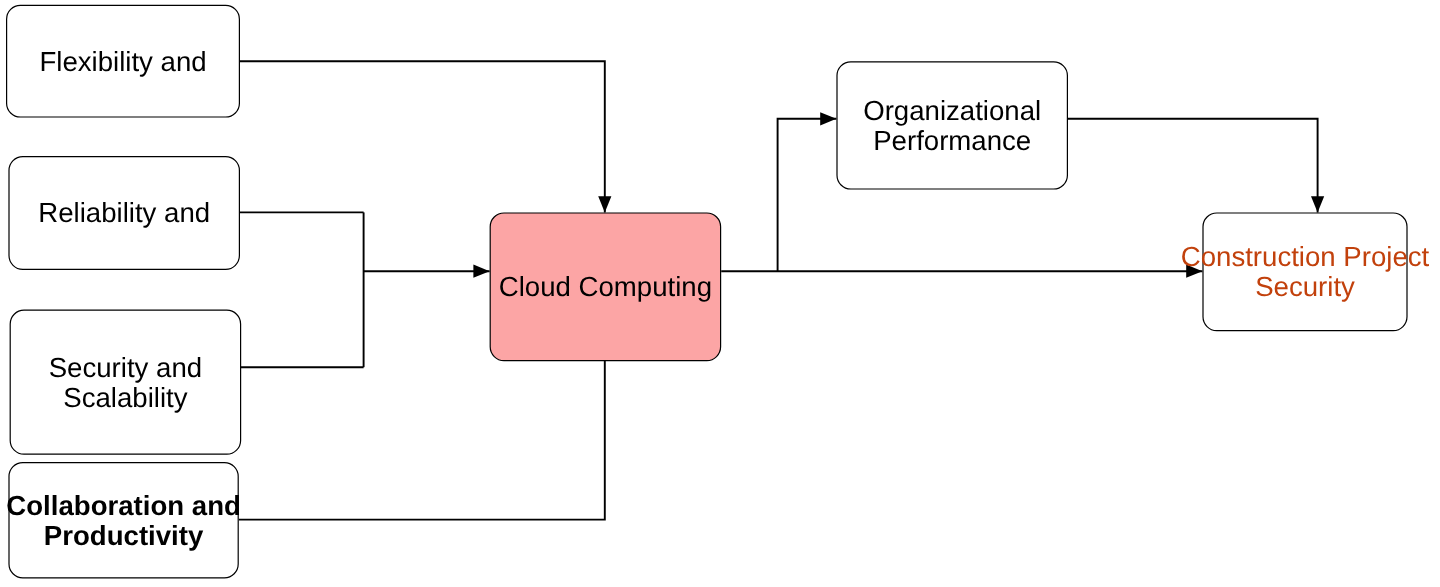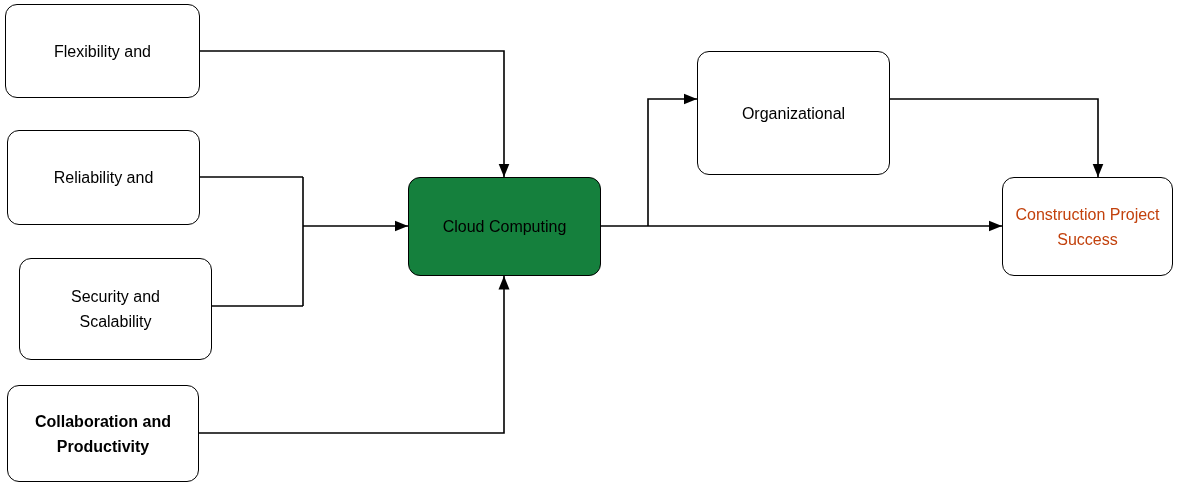--- a/index.html
+++ b/index.html
@@ -28,21 +28,21 @@
     box-sizing: border-box;
     background: #ffffff;
     border: 1.7px solid #000000;
     border-radius: 12px;
     display: flex;
     flex-direction: column;
     align-items: center;
     justify-content: center;
     text-align: center;
     color: #000000;
-    font-size: 16px;
+    font-size: 23px;
   }
   .node-line {
     line-height: 25px;
     white-space: nowrap;
   }
 </style>
 </head>
 <body>
 
 <div class="canvas" style="width: 1200px; height: 489px; background: rgb(255, 255, 255);">
@@ -64,32 +64,33 @@
         <path class="edge" d="M 890 99 L 1098 99 L 1098 177" stroke="#000000" marker-end="url(#arrowhead)"></path>
       </g>
   </svg>
   <div>
       <div class="node" style="left: 5px; top: 4px; width: 195px; height: 94px; background: rgb(255, 255, 255); border-color: rgb(0, 0, 0); color: rgb(0, 0, 0);">
         <div class="node-line">Flexibility and</div>
       </div>
       <div class="node" style="left: 7px; top: 130px; width: 193px; height: 95px; background: rgb(255, 255, 255); border-color: rgb(0, 0, 0); color: rgb(0, 0, 0);">
         <div class="node-line">Reliability and</div>
       </div>
-      <div class="node" style="left: 19px; top: 258px; width: 193px; height: 102px; background: rgb(255, 255, 255); border-color: rgb(0, 0, 0); color: rgb(0, 0, 0);">
+      <div class="node" style="left: 8px; top: 258px; width: 193px; height: 121px; background: rgb(255, 255, 255); border-color: rgb(0, 0, 0); color: rgb(0, 0, 0);">
         <div class="node-line">Security and</div>
         <div class="node-line">Scalability</div>
       </div>
       <div class="node" style="left: 7px; top: 385px; width: 192px; height: 97px; background: rgb(255, 255, 255); border-color: rgb(0, 0, 0); color: rgb(0, 0, 0); font-weight: bold;">
         <div class="node-line">Collaboration and</div>
         <div class="node-line">Productivity</div>
       </div>
-      <div class="node" style="left: 408px; top: 177px; width: 193px; height: 99px; background: #15803d; border-color: rgb(0, 0, 0); color: rgb(0, 0, 0);">
+      <div class="node" style="left: 408px; top: 177px; width: 193px; height: 124px; background: #fca5a5; border-color: rgb(0, 0, 0); color: rgb(0, 0, 0);">
         <div class="node-line">Cloud Computing</div>
       </div>
-      <div class="node" style="left: 697px; top: 51px; width: 193px; height: 124px; background: rgb(255, 255, 255); border-color: rgb(0, 0, 0); color: rgb(0, 0, 0);">
+      <div class="node" style="left: 697px; top: 51px; width: 193px; height: 107px; background: rgb(255, 255, 255); border-color: rgb(0, 0, 0); color: rgb(0, 0, 0);">
         <div class="node-line">Organizational</div>
+        <div class="node-line">Performance</div>
       </div>
       <div class="node" style="left: 1002px; top: 177px; width: 171px; height: 99px; background: rgb(255, 255, 255); border-color: rgb(0, 0, 0); color: #c2410c;">
         <div class="node-line">Construction Project</div>
-        <div class="node-line">Success</div>
+        <div class="node-line">Security</div>
       </div>
     </div>
 </div>
 
 </body></html>

